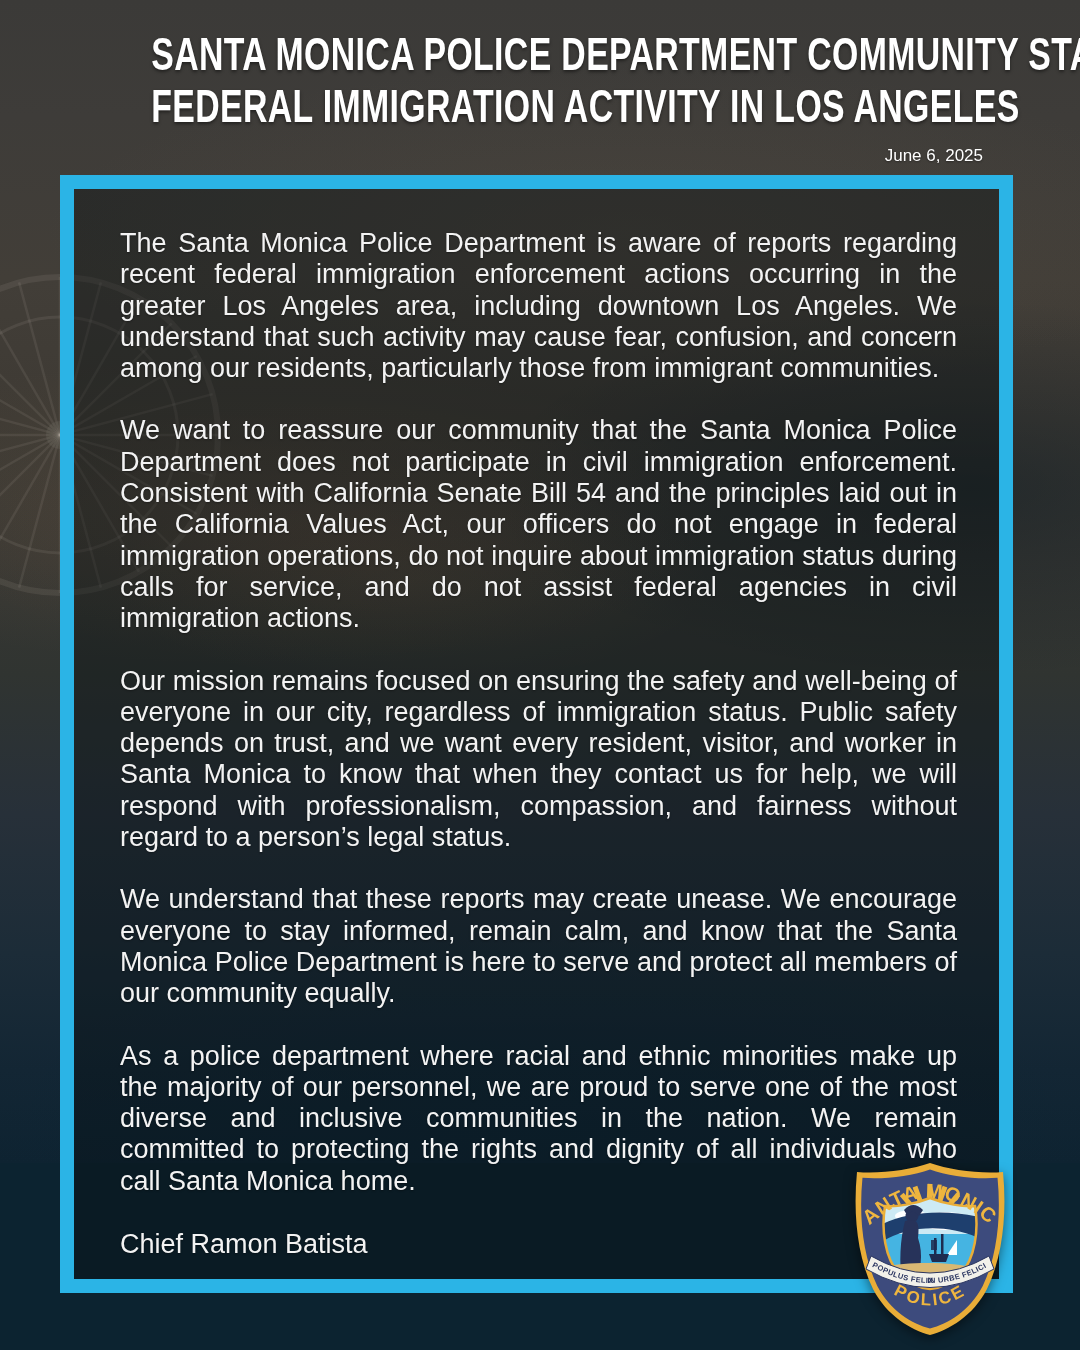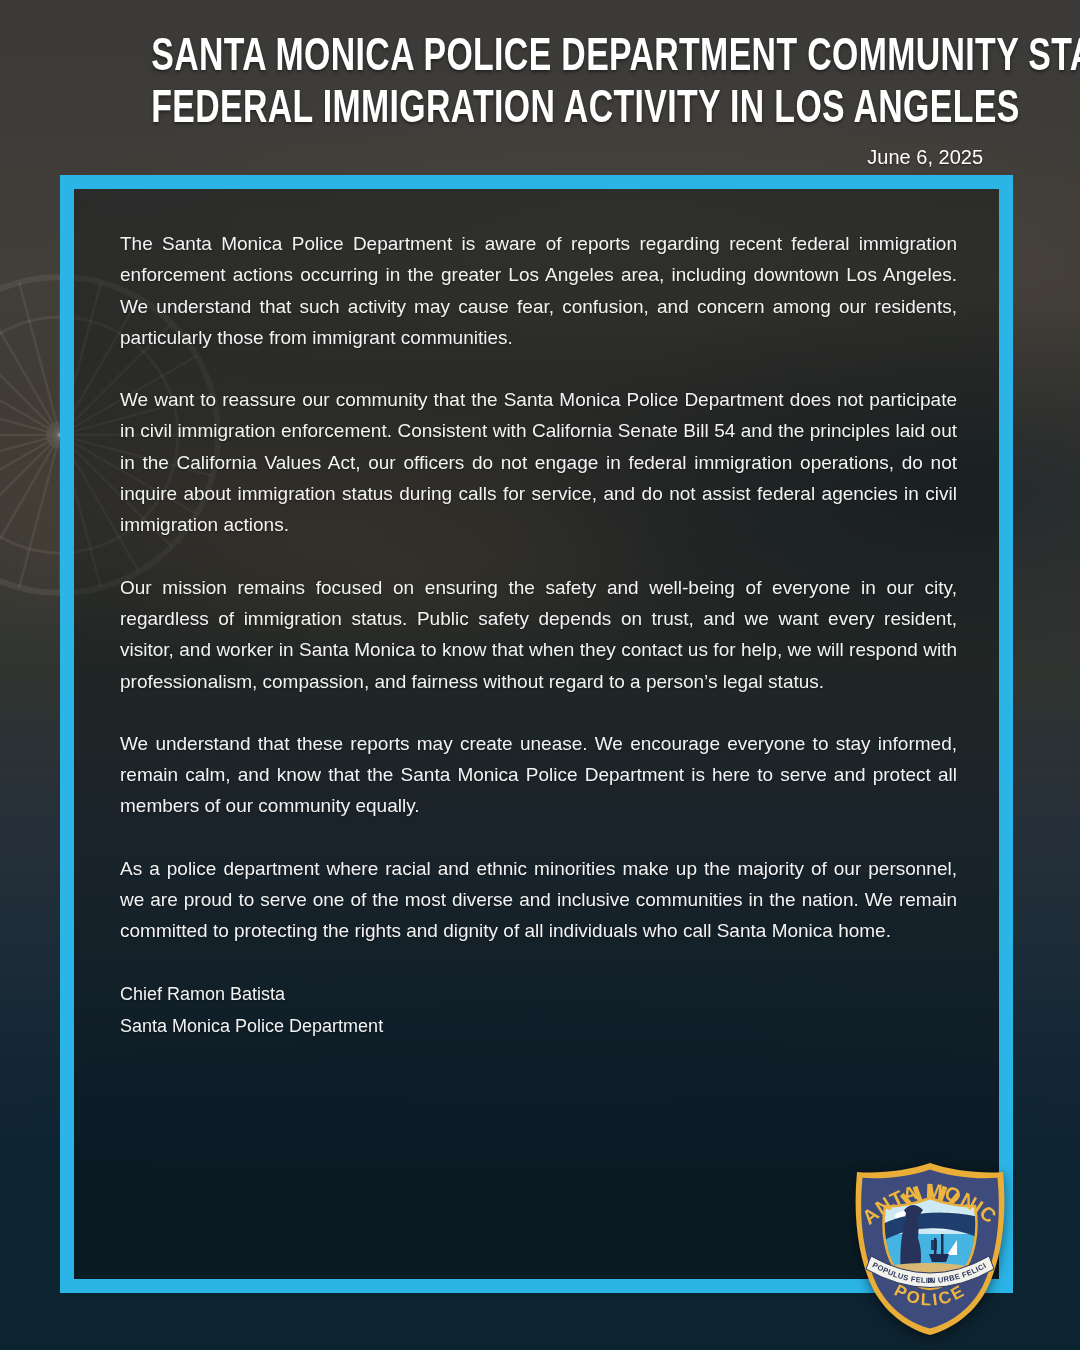--- a/index.html
+++ b/index.html
@@ -30,44 +30,44 @@
   .statement-box{
     position:absolute;left:60px;top:175px;
     width:953px;height:1118px;box-sizing:border-box;
     border:14px solid #2bb4e6;
     background:rgba(9,15,19,.38);
     padding:39px 42px 0 46px;
     z-index:2;
   }
   .statement-box p{
     margin:0 0 31px 0;
-    font-size:19px;line-height:31.3px;
+    font-size:27px;line-height:31.3px;
     color:#f3f3f3;
     text-align:justify;
     text-shadow:0 1px 2px rgba(0,0,0,.35);
   }
   .signature{
     margin-top:31px;
-    font-size:18px;line-height:32px;color:#f3f3f3;
+    font-size:27px;line-height:32px;color:#f3f3f3;
     text-shadow:0 1px 2px rgba(0,0,0,.35);
   }
   .page-title{
     position:absolute;left:0;top:28px;width:1080px;
     text-align:center;z-index:3;
     color:#ffffff;font-weight:bold;
     font-size:47px;line-height:52px;
     letter-spacing:.5px;
     transform:scaleX(.72);
     transform-origin:50% 0;
     text-shadow:0 2px 4px rgba(0,0,0,.45);
     white-space:nowrap;
   }
   .date-line{
     position:absolute;top:146px;right:97px;z-index:3;
-    color:#ffffff;font-size:20px;
+    color:#ffffff;font-size:17px;
     text-shadow:0 1px 2px rgba(0,0,0,.4);
   }
   .badge{
     position:absolute;left:845px;top:1158px;width:170px;height:180px;z-index:4;
     filter:drop-shadow(0 3px 6px rgba(0,0,0,.5));
   }
 </style>
 </head>
 <body>
 
@@ -103,21 +103,20 @@
   <div class="date-line">June 6, 2025</div>
 
   <div class="statement-box">
     <p>The Santa Monica Police Department is aware of reports regarding recent federal immigration enforcement actions occurring in the greater Los Angeles area, including downtown Los Angeles. We understand that such activity may cause fear, confusion, and concern among our residents, particularly those from immigrant communities.</p>
     <p>We want to reassure our community that the Santa Monica Police Department does not participate in civil immigration enforcement. Consistent with California Senate Bill 54 and the principles laid out in the California Values Act, our officers do not engage in federal immigration operations, do not inquire about immigration status during calls for service, and do not assist federal agencies in civil immigration actions.</p>
     <p>Our mission remains focused on ensuring the safety and well-being of everyone in our city, regardless of immigration status. Public safety depends on trust, and we want every resident, visitor, and worker in Santa Monica to know that when they contact us for help, we will respond with professionalism, compassion, and fairness without regard to a person’s legal status.</p>
     <p>We understand that these reports may create unease. We encourage everyone to stay informed, remain calm, and know that the Santa Monica Police Department is here to serve and protect all members of our community equally.</p>
     <p>As a police department where racial and ethnic minorities make up the majority of our personnel, we are proud to serve one of the most diverse and inclusive communities in the nation. We remain committed to protecting the rights and dignity of all individuals who call Santa Monica home.</p>
     <div class="signature">
       <div>Chief Ramon Batista</div>
-      <div>Santa Monica Police Department</div>
     </div>
   </div>
 
   <svg class="badge" viewBox="0 0 170 180">
     <defs>
       <path id="arcTop" d="M26 66 Q85 14 144 66"></path>
       <path id="arcBottom" d="M50 137 Q85 158 120 137"></path>
       <path id="mottoArc" d="M28 109 Q85 141 142 109"></path>
       <path id="crestPath" d="M85 40 C100 46,118 49,130 48 C134 72,130 100,116 116 C105 127,93 130,85 131 C77 130,65 127,54 116 C40 100,36 72,40 48 C52 49,70 46,85 40 Z"></path>
       <clipPath id="crestClip">

